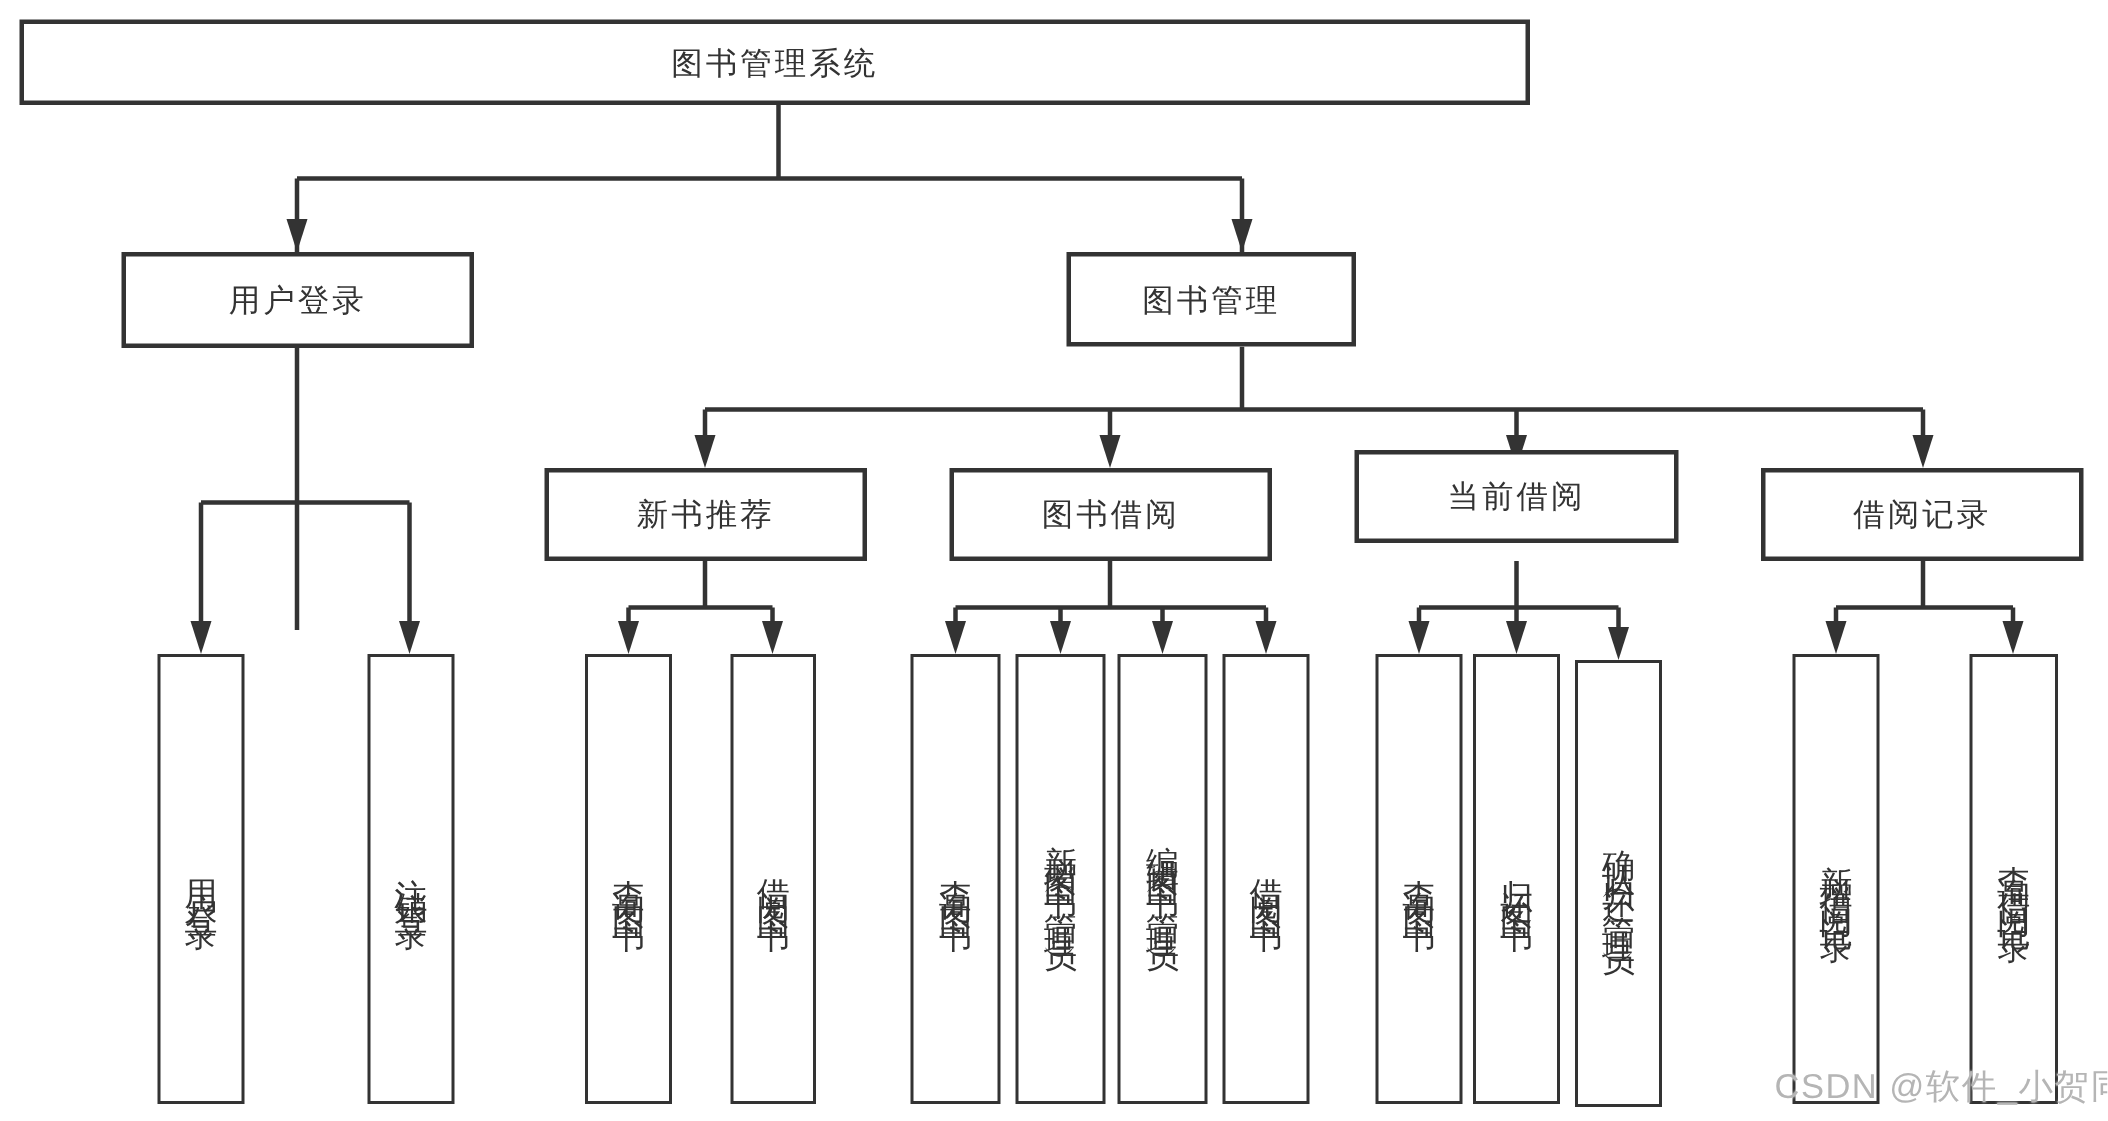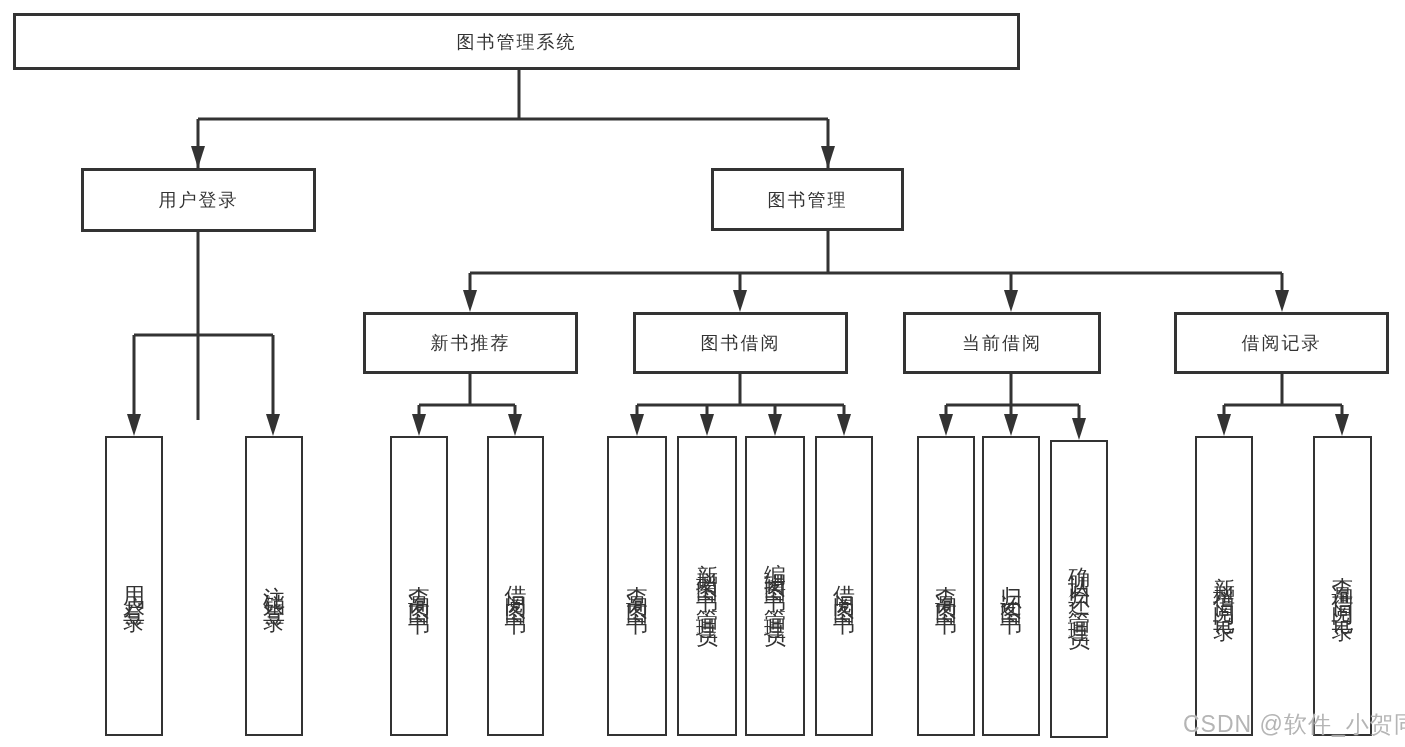--- a/index.html
+++ b/index.html
@@ -40,21 +40,21 @@
     position: absolute;
     background: var(--bg);
     border: 3px solid var(--line);
     display: flex;
     align-items: center;
     justify-content: center;
     color: var(--text);
     z-index: 2;
   }
   .hbox {
-    font-size: 18px;
+    font-size: 21px;
     letter-spacing: 2px;
     white-space: nowrap;
     font-family: Liberation Serif, serif;
   }
   .leaf {
     border-width: 2.5px;
     writing-mode: vertical-rl;
     text-orientation: mixed;
     font-size: 22px;
     letter-spacing: 9px;
@@ -108,21 +108,21 @@
     <polygon class="arrowhead" points="1335,414 1349,414 1342,436"></polygon>
   </svg>
 
   <div class="node hbox" style="left:13px; top:13px; width:1007px; height:57px;">图书管理系统</div>
 
   <div class="node hbox" style="left:81px; top:168px; width:235px; height:64px;">用户登录</div>
   <div class="node hbox" style="left:711px; top:168px; width:193px; height:63px;">图书管理</div>
 
   <div class="node hbox" style="left:363px; top:312px; width:215px; height:62px;">新书推荐</div>
   <div class="node hbox" style="left:633px; top:312px; width:215px; height:62px;">图书借阅</div>
-  <div class="node hbox" style="left:903px; top:312px; width:198px; height:62px;">当前借阅</div>
+  <div class="node hbox" style="left:903px; top:300px; width:216px; height:62px;">当前借阅</div>
   <div class="node hbox" style="left:1174px; top:312px; width:215px; height:62px;">借阅记录</div>
 
   <div class="node leaf" style="left:105px; top:436px; width:58px; height:300px;">用户登录</div>
   <div class="node leaf" style="left:245px; top:436px; width:58px; height:300px;">注销登录</div>
 
   <div class="node leaf" style="left:390px; top:436px; width:58px; height:300px;">查询图书</div>
   <div class="node leaf" style="left:487px; top:436px; width:57px; height:300px;">借阅图书</div>
 
   <div class="node leaf" style="left:607px; top:436px; width:60px; height:300px;">查询图书</div>
   <div class="node leaf" style="left:677px; top:436px; width:60px; height:300px;">新增图书（管理员）</div>

